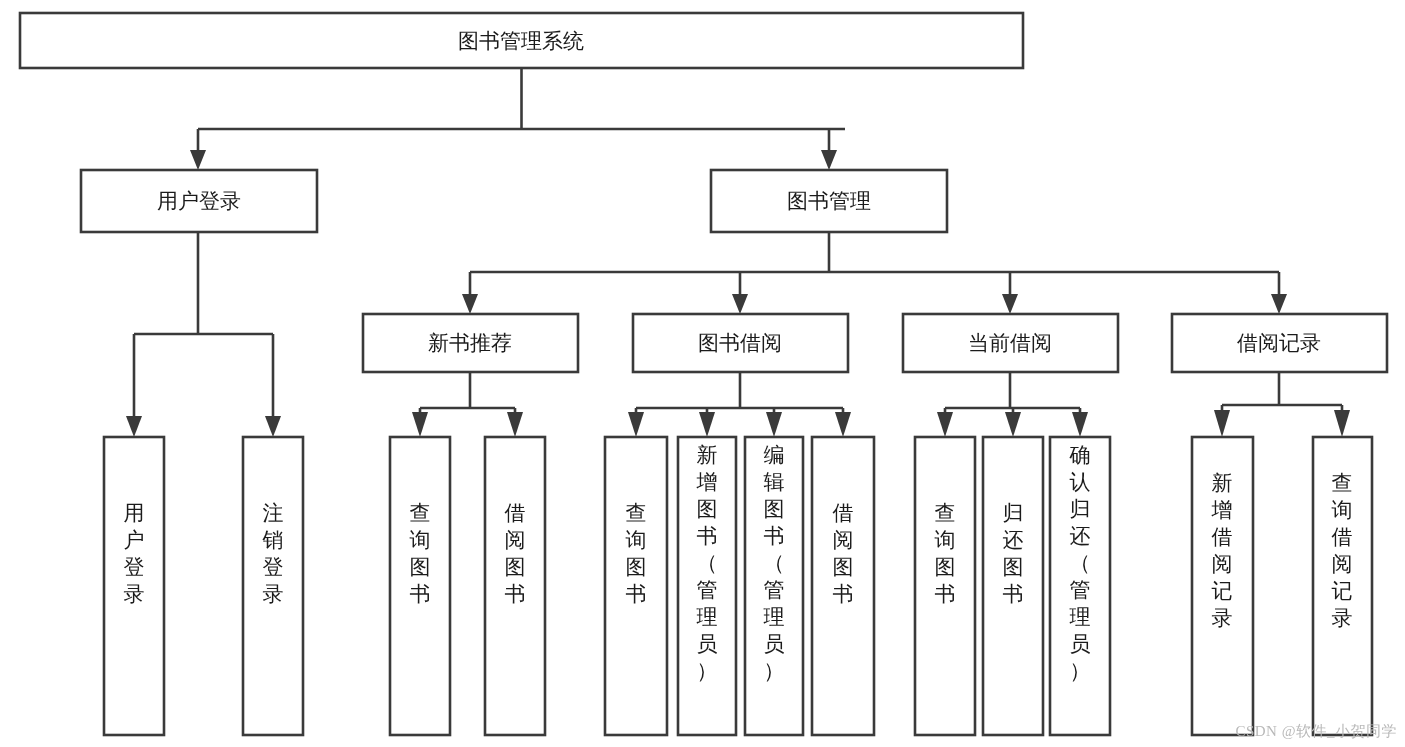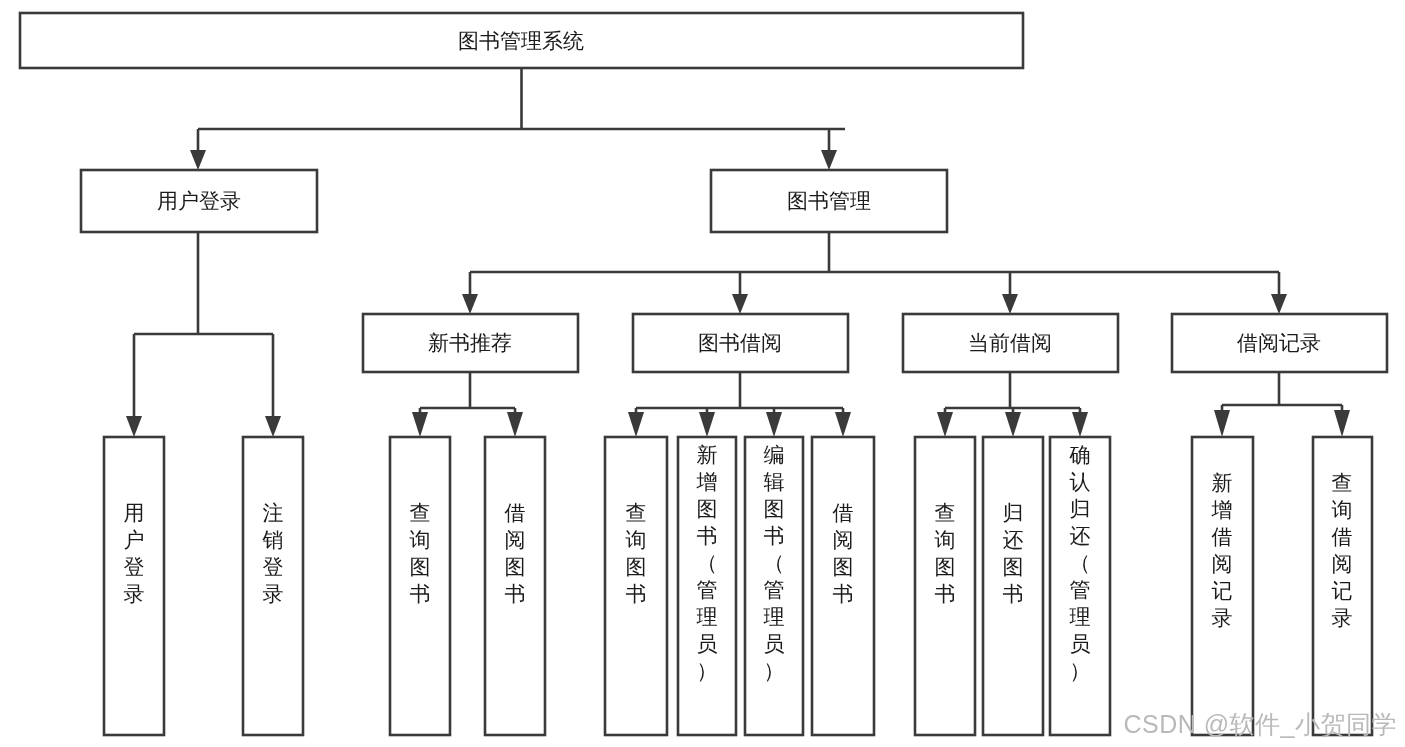--- a/index.html
+++ b/index.html
@@ -53,22 +53,22 @@
     fill: #1b1b1b;
     font-family: "Liberation Sans", "DejaVu Sans", sans-serif;
     font-size: 21px;
     text-anchor: middle;
   }
   .watermark {
     position: absolute;
     right: 8px;
     bottom: 6px;
     color: #b9b9b9;
-    font-size: 25px;
-    font-family: Liberation Sans, sans-serif;
+    font-size: 15px;
+    font-family: Liberation Serif, serif;
     letter-spacing: 0.5px;
     white-space: nowrap;
     user-select: none;
   }
 </style>
 </head>
 <body>
 
 <div id="diagram-root">
   <svg class="diagram-canvas" viewBox="0 0 1405 747">

